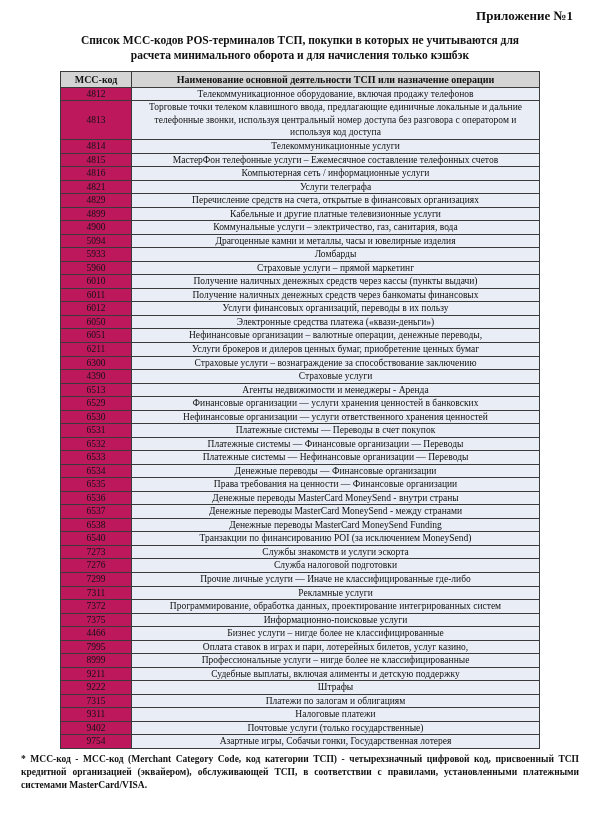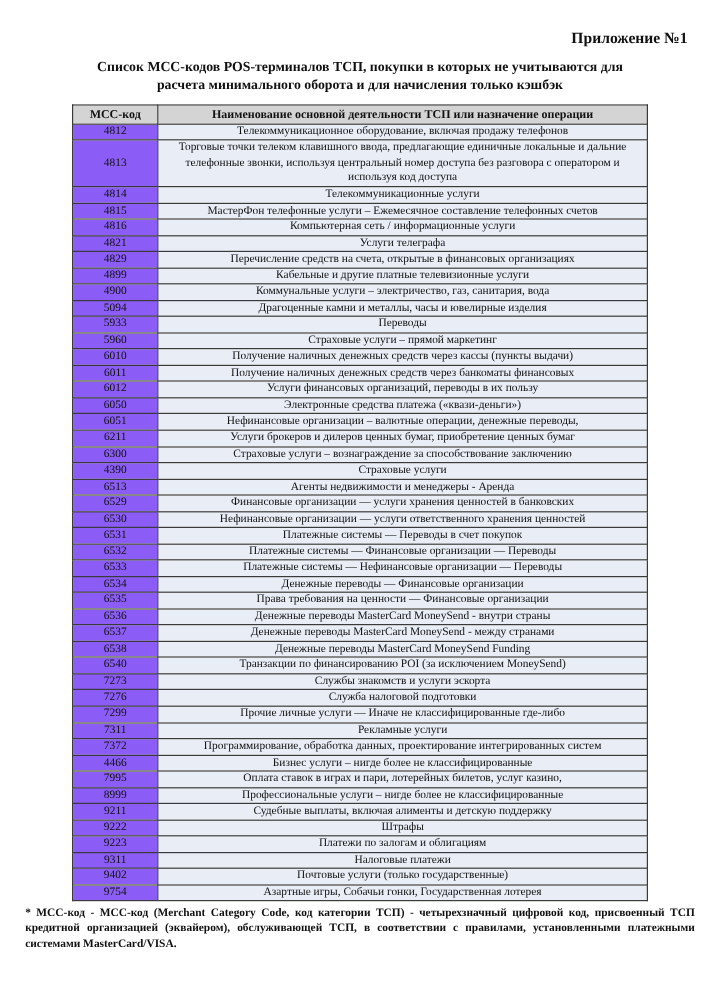--- a/index.html
+++ b/index.html
@@ -9,21 +9,21 @@
     font-family: "Liberation Serif", "DejaVu Serif", serif;
     color: #111111;
   }
   .page {
     position: relative;
     width: 600px;
     height: 827px;
     margin: 0 auto;
     background: #ffffff;
     box-sizing: border-box;
-    padding-top: 24px;
+    padding-top: 8px;
     overflow: hidden;
   }
   .appendix {
     text-align: right;
     padding-right: 27px;
     font-weight: bold;
     font-size: 13px;
   }
   .doc-title {
     width: 470px;
@@ -49,21 +49,21 @@
     overflow: hidden;
   }
   table.mcc th {
     background: #d4d4d4;
     font-weight: bold;
     font-size: 10px;
     height: 15px;
   }
   th.col-code { width: 62px; }
   td.code-cell {
-    background: #8b5cf6;
+    background: #be185d;
     font-weight: normal;
   }
   td.desc-cell {
     background: #e8edf6;
     margin-left: 28px;
   }
   .footnote {
     margin: 4px 21px 0 21px;
     font-size: 9.5px;
     font-weight: bold;
@@ -123,21 +123,21 @@
         <tr>
           <td class="code-cell">4900</td>
           <td class="desc-cell">Коммунальные услуги – электричество, газ, санитария, вода</td>
         </tr>
         <tr>
           <td class="code-cell">5094</td>
           <td class="desc-cell">Драгоценные камни и металлы, часы и ювелирные изделия</td>
         </tr>
         <tr>
           <td class="code-cell">5933</td>
-          <td class="desc-cell">Переводы</td>
+          <td class="desc-cell">Ломбарды</td>
         </tr>
         <tr>
           <td class="code-cell">5960</td>
           <td class="desc-cell">Страховые услуги – прямой маркетинг</td>
         </tr>
         <tr>
           <td class="code-cell">6010</td>
           <td class="desc-cell">Получение наличных денежных средств через кассы (пункты выдачи)</td>
         </tr>
         <tr>
@@ -230,41 +230,45 @@
         </tr>
         <tr>
           <td class="code-cell">7311</td>
           <td class="desc-cell">Рекламные услуги</td>
         </tr>
         <tr>
           <td class="code-cell">7372</td>
           <td class="desc-cell">Программирование, обработка данных, проектирование интегрированных систем</td>
         </tr>
         <tr>
+          <td class="code-cell">7375</td>
+          <td class="desc-cell">Информационно-поисковые услуги</td>
+        </tr>
+        <tr>
           <td class="code-cell">4466</td>
           <td class="desc-cell">Бизнес услуги – нигде более не классифицированные</td>
         </tr>
         <tr>
           <td class="code-cell">7995</td>
           <td class="desc-cell">Оплата ставок в играх и пари, лотерейных билетов, услуг казино,</td>
         </tr>
         <tr>
           <td class="code-cell">8999</td>
           <td class="desc-cell">Профессиональные услуги – нигде более не классифицированные</td>
         </tr>
         <tr>
           <td class="code-cell">9211</td>
           <td class="desc-cell">Судебные выплаты, включая алименты и детскую поддержку</td>
         </tr>
         <tr>
           <td class="code-cell">9222</td>
           <td class="desc-cell">Штрафы</td>
         </tr>
         <tr>
-          <td class="code-cell">9223</td>
+          <td class="code-cell">7315</td>
           <td class="desc-cell">Платежи по залогам и облигациям</td>
         </tr>
         <tr>
           <td class="code-cell">9311</td>
           <td class="desc-cell">Налоговые платежи</td>
         </tr>
         <tr>
           <td class="code-cell">9402</td>
           <td class="desc-cell">Почтовые услуги (только государственные)</td>
         </tr>

